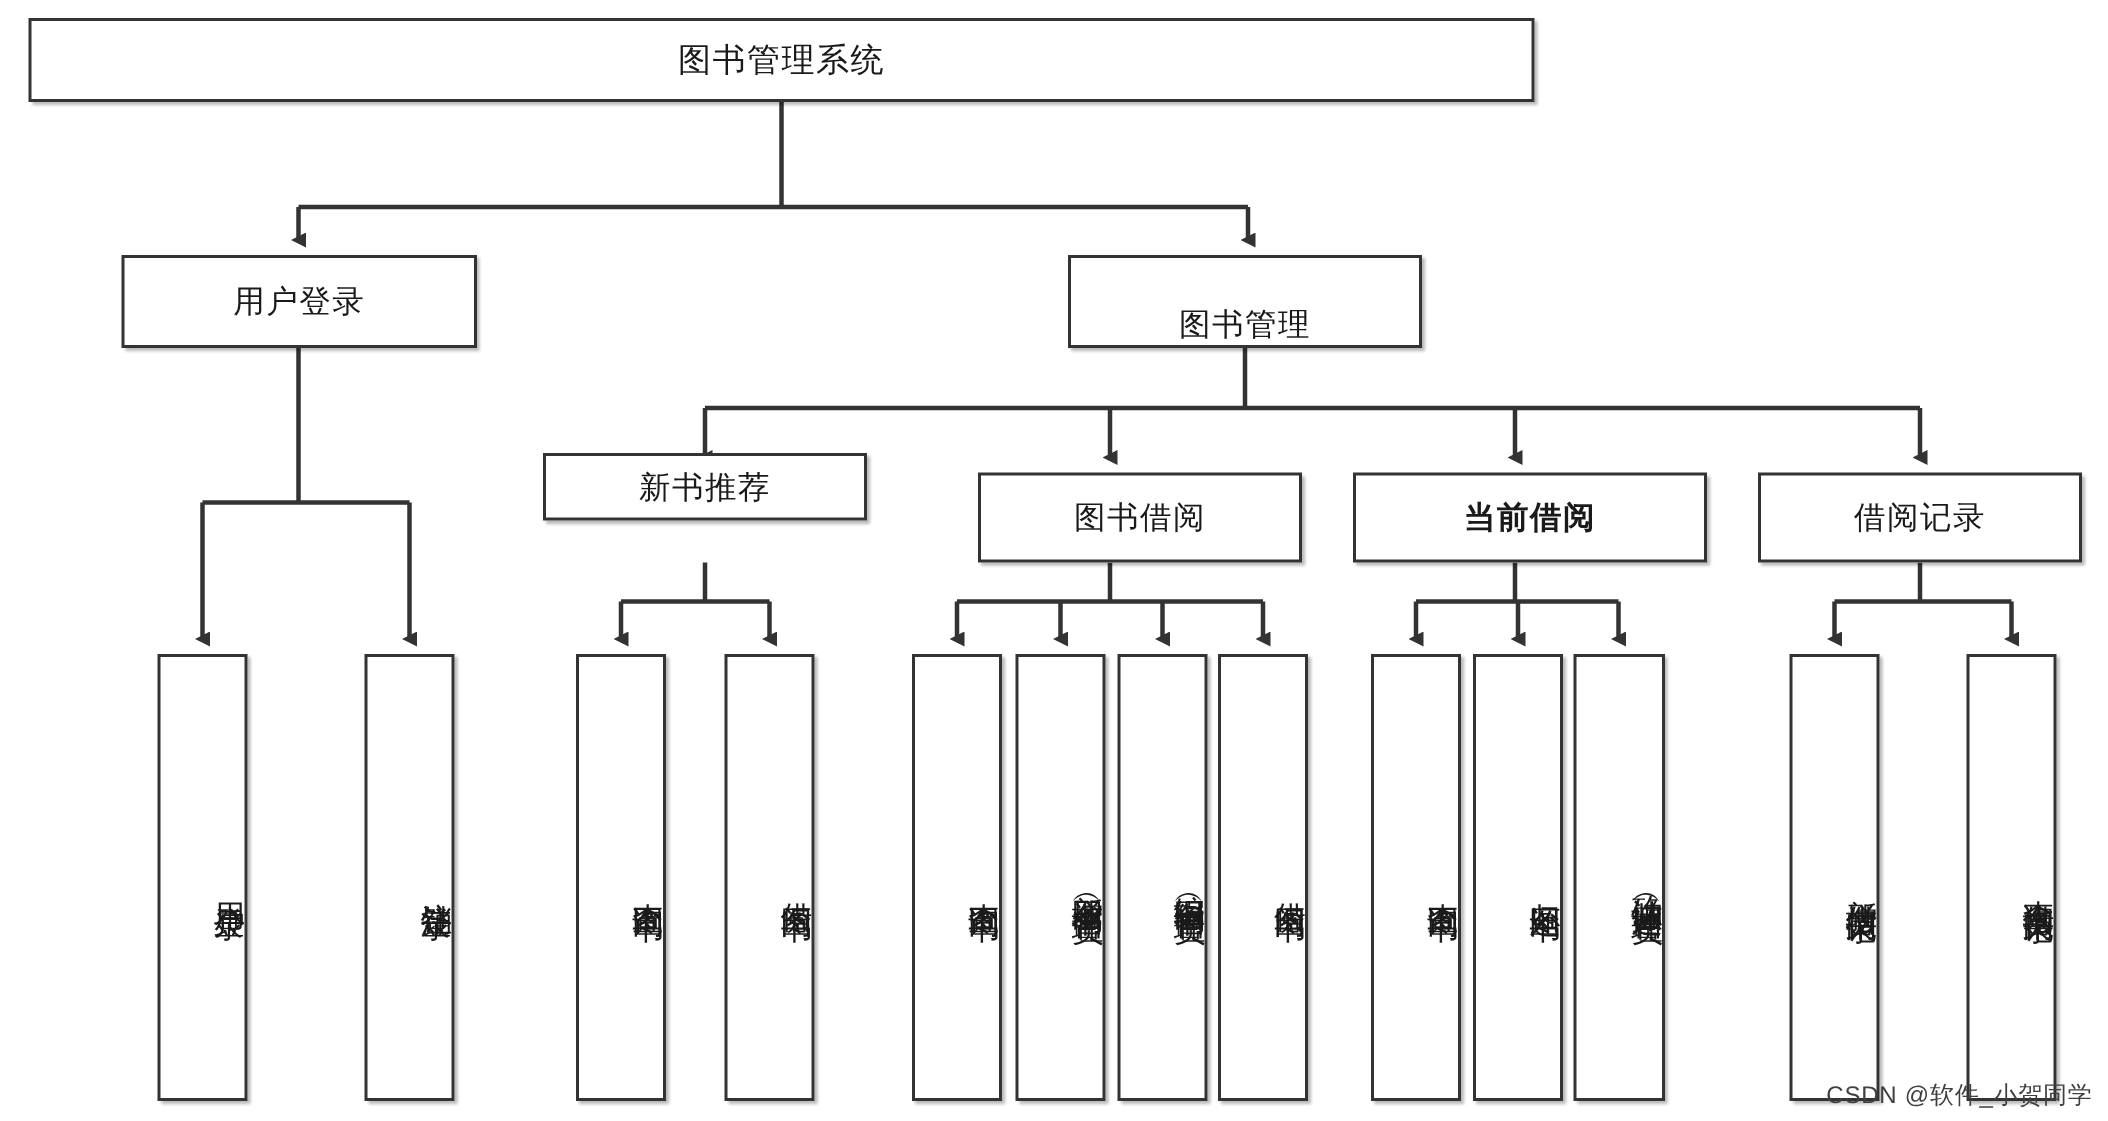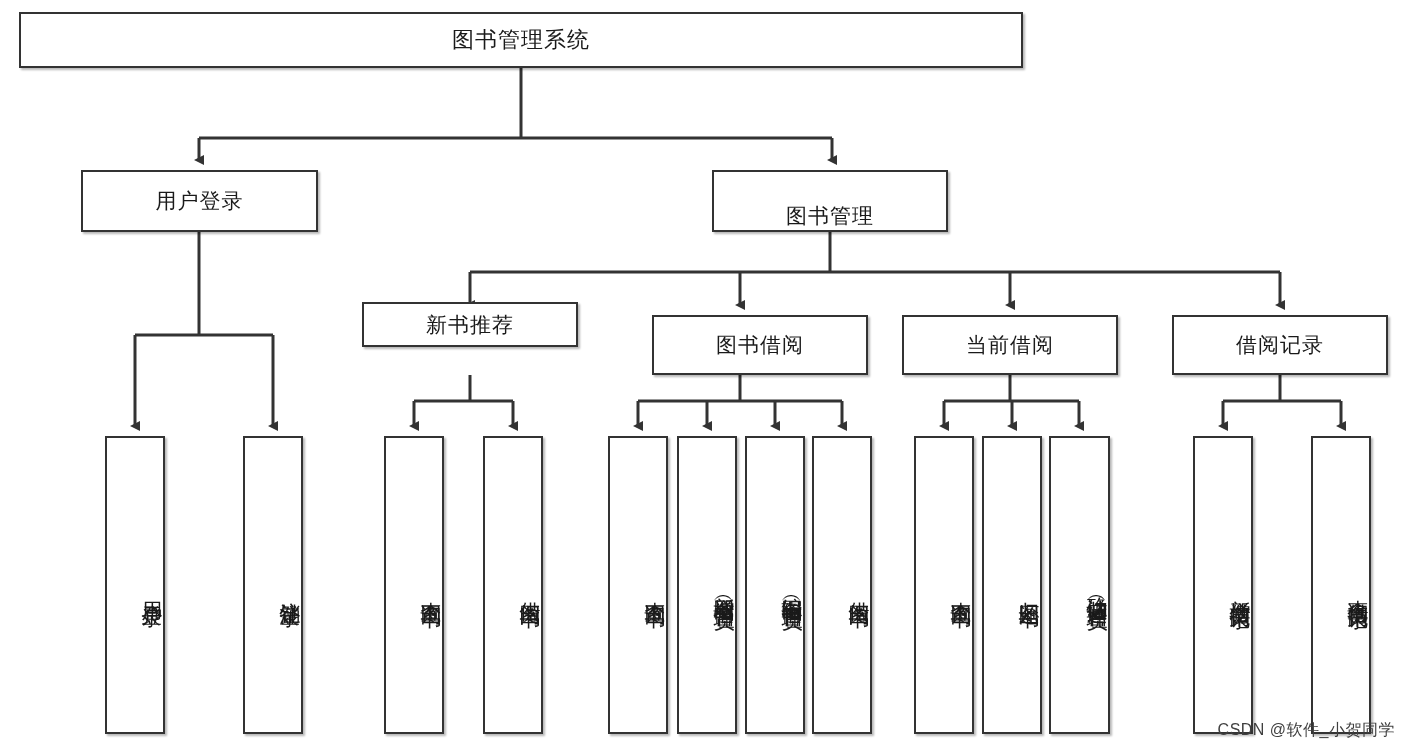--- a/index.html
+++ b/index.html
@@ -136,21 +136,21 @@
   <div class="node horizontal" style="left:712px; top:170px; width:236px; height:62px;align-items:flex-end;">
     <span class="node-label">图书管理</span>
   </div>
 
   <div class="node horizontal" style="left:362px; top:302px; width:216px; height:45px;">
     <span class="node-label">新书推荐</span>
   </div>
   <div class="node horizontal" style="left:632px; top:315px; width:216px; height:60px;margin-left:20px;">
     <span class="node-label">图书借阅</span>
   </div>
-  <div class="node horizontal" style="left:902px; top:315px; width:216px; height:60px;">
+  <div class="node horizontal" style="left:902px; top:315px; width:236px; height:60px;font-weight:bold;">
     <span class="node-label">当前借阅</span>
   </div>
   <div class="node horizontal" style="left:1172px; top:315px; width:216px; height:60px;font-family:Liberation Mono, monospace;">
     <span class="node-label">借阅记录</span>
   </div>
 
   <div class="node vertical" style="left:105px; top:436px; width:60px; height:298px;">
     <span class="node-label">用户登录</span>
   </div>
   <div class="node vertical" style="left:243px; top:436px; width:60px; height:298px;">

